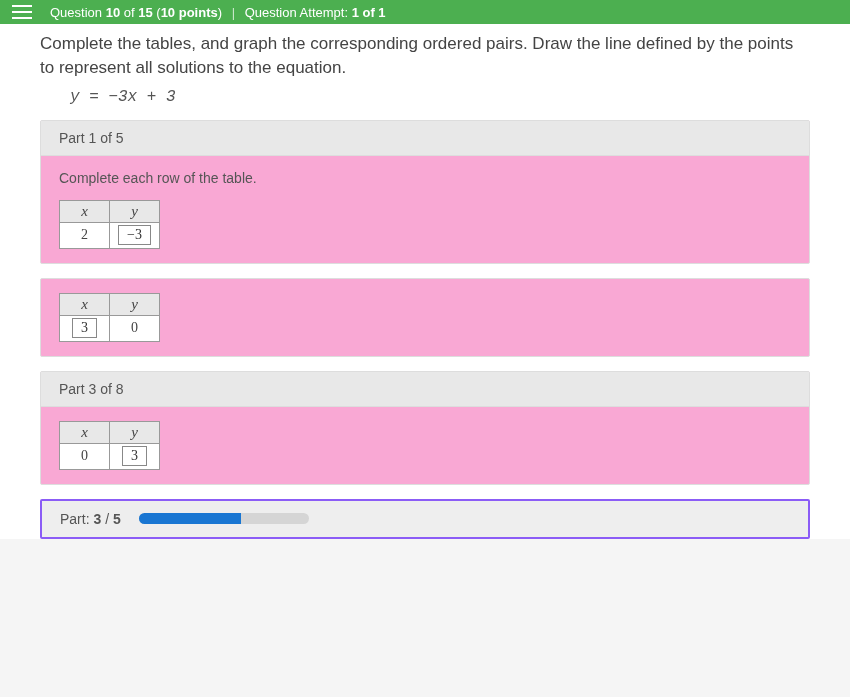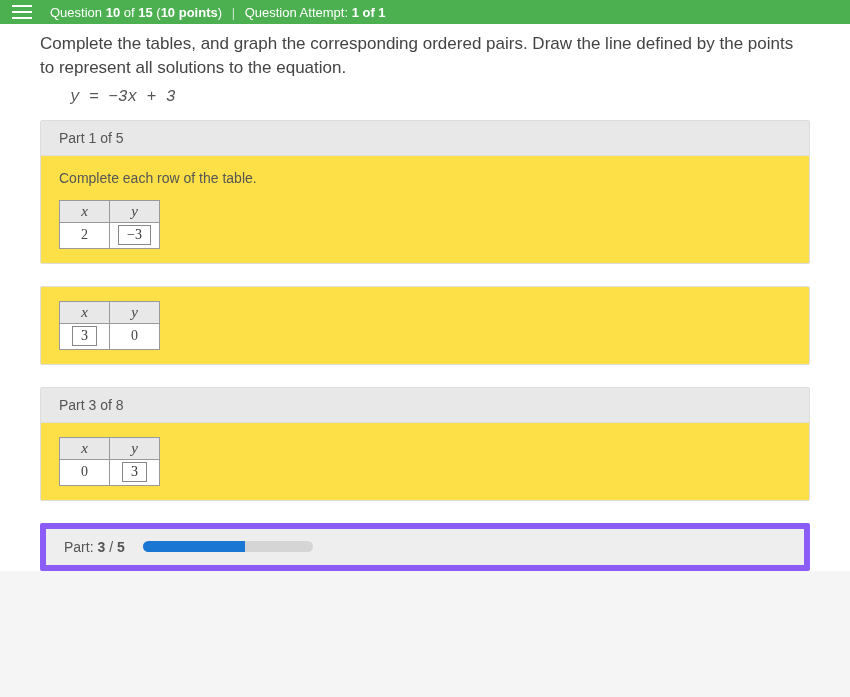--- a/index.html
+++ b/index.html
@@ -61,22 +61,22 @@
     .equation {
       font-family: Liberation Mono, monospace;
       font-style: italic;
       font-size: 16px;
       color: #555;
       margin: 6px 0 14px 30px;
     }
     .part-container {
       border: 1px solid #ddd;
       border-radius: 2px;
-      margin-bottom: 22px;
-      background: #fde047;
+      margin-bottom: 14px;
+      background: #f9a8d4;
     }
     .part-header {
       background: #e8e8e8;
       padding: 9px 18px;
       color: #555;
       font-size: 14px;
       border-bottom: 1px solid #ddd;
     }
     .part-body {
       padding: 14px 18px;
@@ -112,21 +112,21 @@
     }
     .answer-box {
       display: inline-block;
       border: 1px solid #888;
       padding: 1px 8px;
       min-width: 22px;
       background: white;
       color: #333;
     }
     .progress-card {
-      border: 6px solid #8b5cf6;
+      border: 2px solid #8b5cf6;
       border-radius: 2px;
       background: #eeeeee;
       padding: 10px 18px;
       margin-bottom: 14px;
       display: flex;
       align-items: center;
     }
     .progress-label {
       color: #555;
       font-size: 14px;

